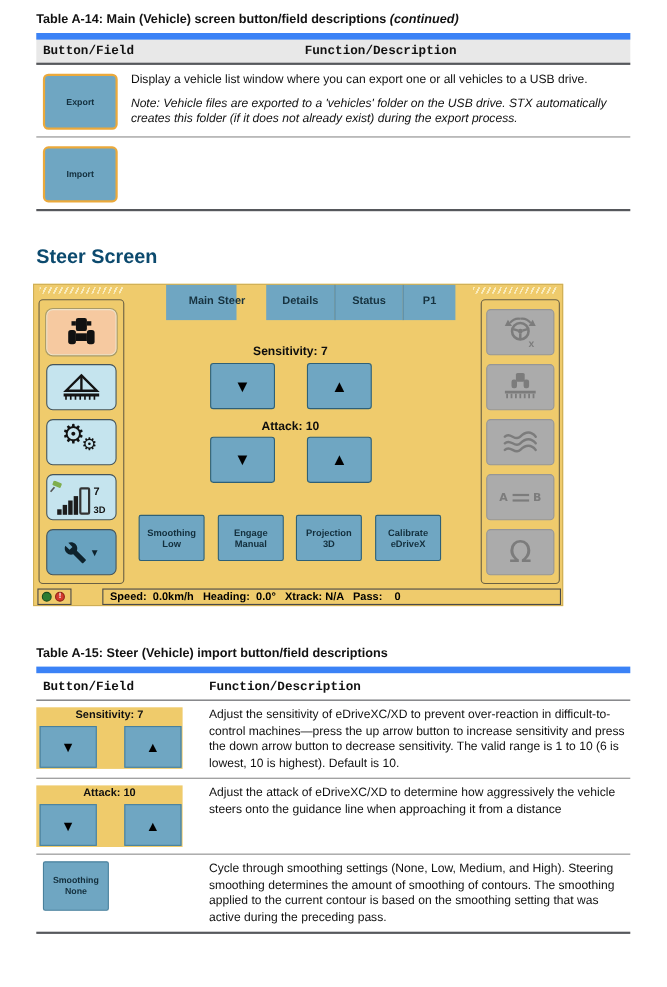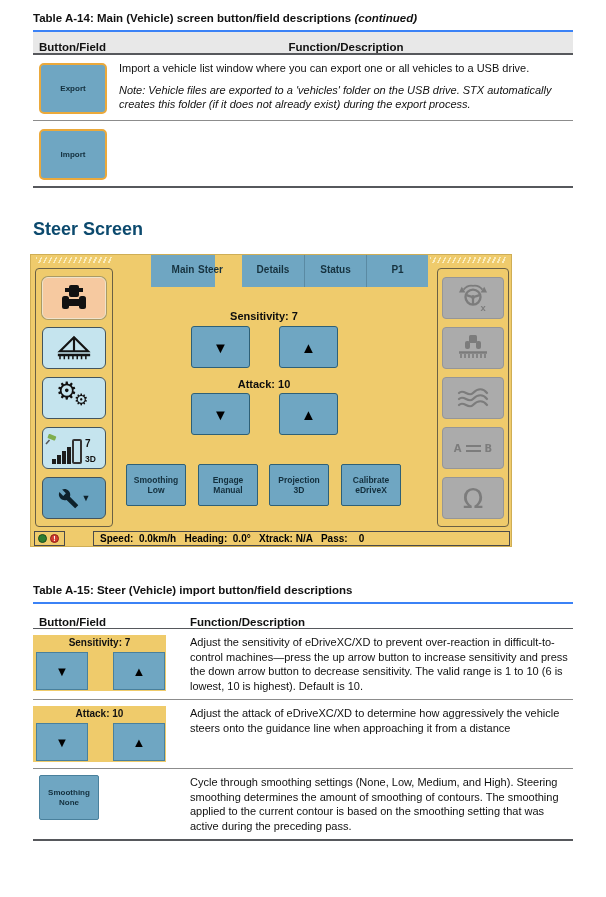--- a/index.html
+++ b/index.html
@@ -3,21 +3,21 @@
 <meta charset="utf-8">
 <style>
   html,body{margin:0;padding:0;background:#ffffff;}
   body{width:606px;height:897px;font-family:"Liberation Sans",sans-serif;color:#111;}
   .page{position:relative;width:606px;height:897px;box-sizing:border-box;padding:12px 33px 0 33px;overflow:hidden;}
 
   
   .caption{font-size:11.5px;font-weight:bold;color:#111;margin:0 0 6px 0;}
   .caption .cap-em{font-style:italic;}
   .dtable{width:540px;}
-  .thead{display:flex;align-items:flex-end;height:21px;border-top:2px solid #3b82f6;border-bottom:2px solid #56585c;font-weight:bold;font-size:11.5px;}
+  .thead{display:flex;align-items:center;height:21px;border-top:6px solid #3b82f6;border-bottom:2px solid #56585c;font-weight:bold;font-size:11.5px;font-family:Liberation Mono, monospace;}
   .a14 .thead{background:#e8e8e8;}
   .a15 .thead{background:#fff;height:24px;border-bottom:1.5px solid #56585c;}
   .c1{flex:none;padding-left:6px;box-sizing:border-box;}
   .a14 .c1{width:86px;}
   .a15 .c1{width:157px;}
   .c2{flex:1;}
   .a14 .thead .c2{text-align:center;}
   .trow{display:flex;border-bottom:1px solid #8c8c8c;padding:6px 0;}
   .trow.last{border-bottom:2px solid #56585c;}
   .trow .c2{font-size:11px;line-height:14.5px;color:#111;padding-right:2px;}
@@ -62,21 +62,21 @@
     border-radius:4px;display:flex;align-items:center;justify-content:center;box-sizing:border-box;}
 
   .tab{position:absolute;top:0;height:32px;box-sizing:border-box;text-align:center;font-weight:bold;
     font-size:10px;color:#16323f;padding-top:9px;}
   .tab.blue{background:#6fa6c2;}
   .tab.sep{border-left:1px solid #5a8aa3;}
   .tab-main{left:84px;width:64px;margin-left:36px;}
   .tab-steer{left:148px;width:63px;background:transparent;text-align:center;}
   .tab-details{left:211px;width:62px;}
   .tab-status{left:273px;width:62px;}
-  .tab-p1{left:335px;width:62px;}
+  .tab-p1{left:335px;width:48px;}
 
   .ctr-label{position:absolute;left:150px;width:166px;text-align:center;font-weight:bold;font-size:11px;color:#0d0d0d;}
   .lbl-sens{top:55px;} .lbl-attack{top:123px;}
   .abtn{position:absolute;width:59px;height:42px;background:#6fa6c2;border:1px solid #2e6077;border-radius:3px;
     display:flex;align-items:center;justify-content:center;font-size:15px;color:#000;box-sizing:border-box;}
   .sd{left:160px;top:71px;} .su{left:248px;top:71px;}
   .ad{left:160px;top:138px;} .au{left:248px;top:138px;}
 
   .bbtn{position:absolute;top:209px;width:60px;height:42px;background:#6fa6c2;border:1px solid #2e6077;border-radius:2px;
     display:flex;flex-direction:column;align-items:center;justify-content:center;
@@ -121,21 +121,21 @@
       <div class="c1">Button/Field</div>
       <div class="c2">Function/Description</div>
     </div>
     <div class="trow">
       <div class="c1">
         <div class="screen-btn">
           <span>Export</span>
         </div>
       </div>
       <div class="c2">
-        <p class="desc">Import a vehicle list window where you can export one or all vehicles to a USB drive.</p>
+        <p class="desc">Display a vehicle list window where you can export one or all vehicles to a USB drive.</p>
         <p class="note">Note: Vehicle files are exported to a 'vehicles' folder on the USB drive. STX automatically creates this folder (if it does not already exist) during the export process.</p>
       </div>
     </div>
     <div class="trow last">
       <div class="c1">
         <div class="screen-btn">
           <span>Import</span>
         </div>
       </div>
     </div>

